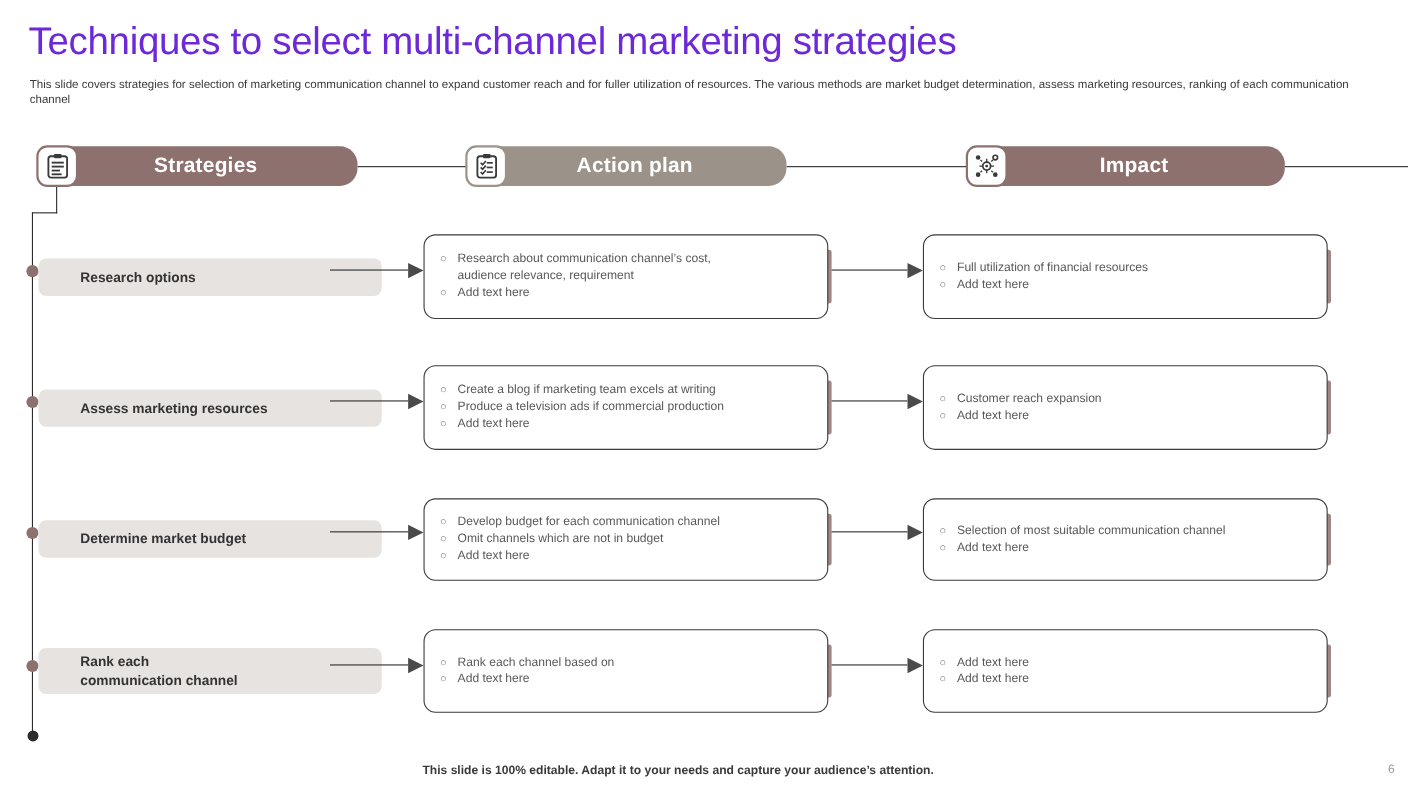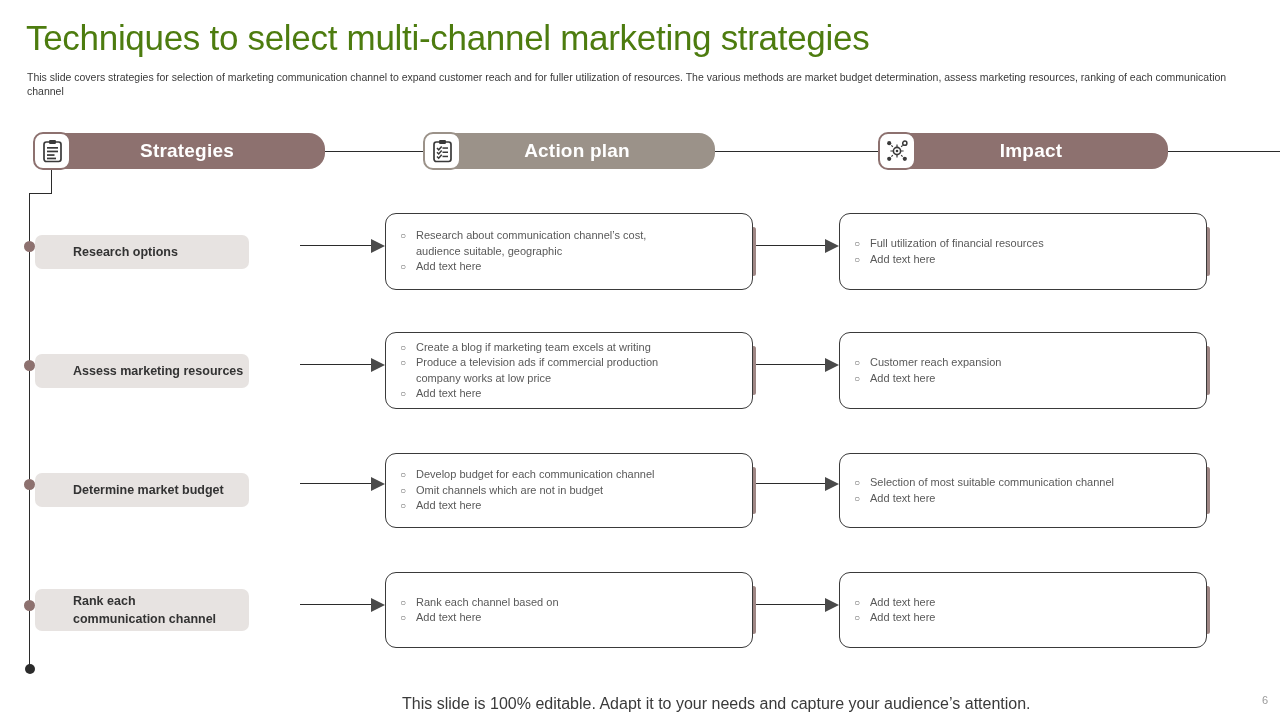--- a/index.html
+++ b/index.html
@@ -18,21 +18,21 @@
   }
 
   
   #slide-title {
     position: absolute;
     left: 26px;
     top: 18px;
     font-size: 35px;
     font-weight: 400;
     letter-spacing: -0.3px;
-    color: #4d7c0f;
+    color: #6d28d9;
     white-space: nowrap;
   }
   #slide-subtitle {
     position: absolute;
     left: 27px;
     top: 70px;
     width: 1205px;
     font-size: 10.5px;
     line-height: 14px;
     color: #3a3a3a;
@@ -149,21 +149,21 @@
     background: #2b2b2b;
     width: 10px;
     height: 10px;
     left: 25px;
   }
 
   
   .strategy-pill {
     position: absolute;
     left: 35px;
-    width: 214px;
+    width: 312px;
     background: #e7e3e1;
     border-radius: 7px;
     display: flex;
     align-items: center;
     box-sizing: border-box;
     padding-left: 38px;
   }
   .strategy-pill .pill-text {
     font-size: 12.5px;
     font-weight: bold;
@@ -230,24 +230,25 @@
     width: 0;
     height: 0;
     border-top: 7px solid transparent;
     border-bottom: 7px solid transparent;
     border-left: 14px solid #4a4a4a;
   }
 
   
   #footer-note {
     position: absolute;
-    left: 402px;
+    left: 384px;
     top: 695px;
-    font-size: 16px;
+    font-size: 11px;
     color: #3a3a3a;
+    font-weight: bold;
   }
   #page-number {
     position: absolute;
     right: 12px;
     top: 694px;
     font-size: 11px;
     color: #9a9a9a;
   }
 </style>
 </head>
@@ -320,21 +321,21 @@
       <div class="head" style="left: 71px;"></div>
     </div>
     <div class="box-shadow-edge" style="left: 751px; top: 227px; height: 49px;"></div>
     <div class="detail-box" style="left: 385px; top: 213px; width: 368px; height: 77px;">
       <div class="row">
         <span class="bullet">○</span>
         <span class="txt">Research about communication channel’s cost,</span>
       </div>
       <div class="row nobullet">
         <span class="bullet">○</span>
-        <span class="txt">audience suitable,  geographic</span>
+        <span class="txt">audience relevance,  requirement</span>
       </div>
       <div class="row">
         <span class="bullet">○</span>
         <span class="txt">Add text here</span>
       </div>
     </div>
     <div class="arrow" style="left: 756px; top: 239px; width: 83px;">
       <div class="shaft" style="width: 69px;"></div>
       <div class="head" style="left: 69px;"></div>
     </div>
@@ -360,24 +361,20 @@
     <div class="box-shadow-edge" style="left: 751px; top: 346px; height: 49px;"></div>
     <div class="detail-box" style="left: 385px; top: 332px; width: 368px; height: 77px;">
       <div class="row">
         <span class="bullet">○</span>
         <span class="txt">Create a blog if marketing team excels at writing</span>
       </div>
       <div class="row">
         <span class="bullet">○</span>
         <span class="txt">Produce a television  ads if commercial  production</span>
       </div>
-      <div class="row nobullet">
-        <span class="bullet">○</span>
-        <span class="txt">company works at low price</span>
-      </div>
       <div class="row">
         <span class="bullet">○</span>
         <span class="txt">Add text here</span>
       </div>
     </div>
     <div class="arrow" style="left: 756px; top: 358px; width: 83px;">
       <div class="shaft" style="width: 69px;"></div>
       <div class="head" style="left: 69px;"></div>
     </div>
     <div class="box-shadow-edge" style="left: 1205px; top: 346px; height: 49px;"></div>

